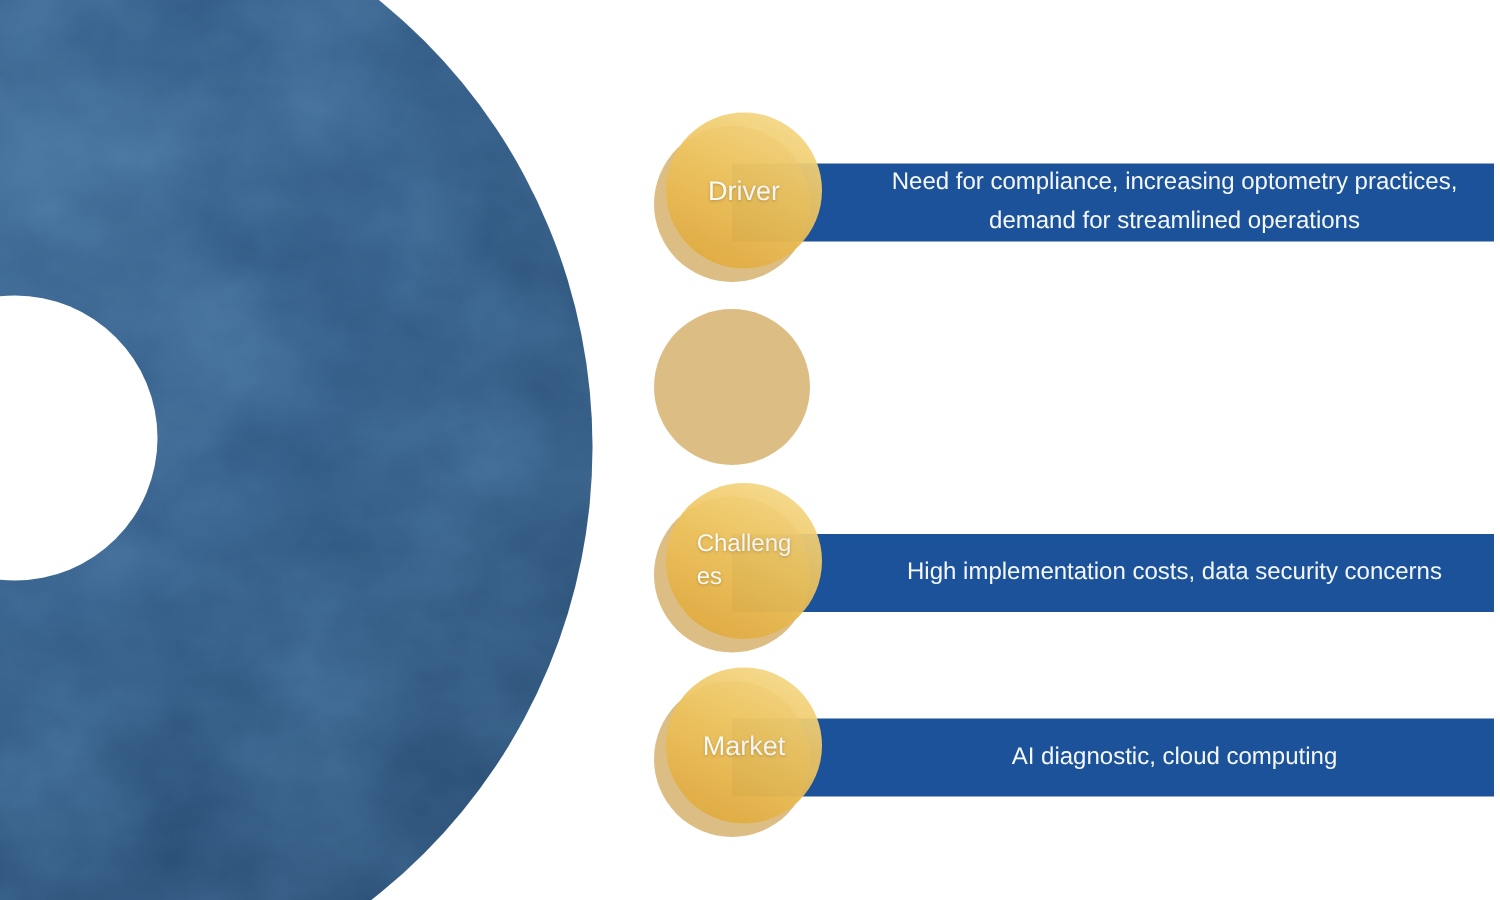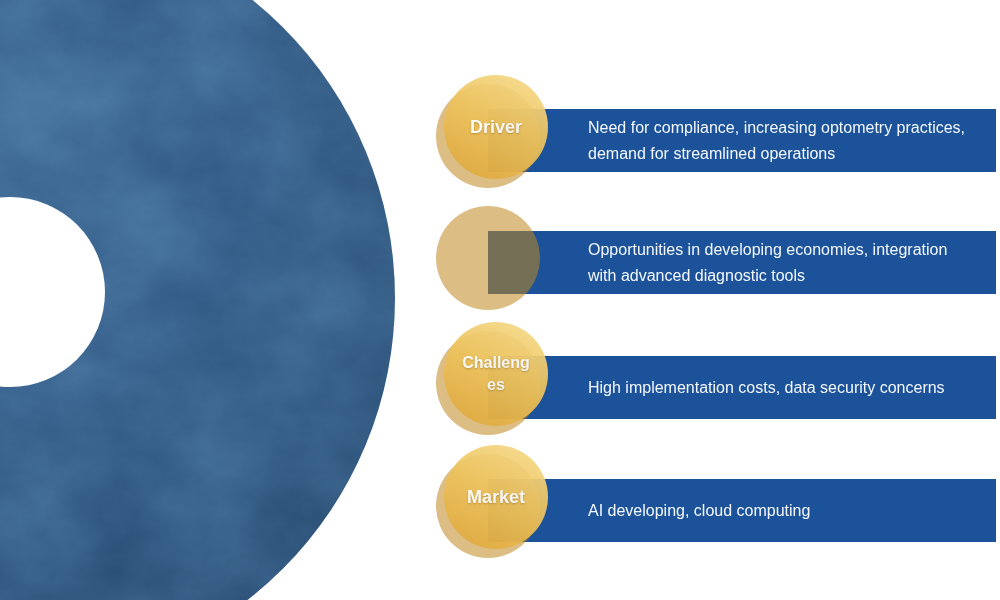--- a/index.html
+++ b/index.html
@@ -44,23 +44,23 @@
   
   .row { position:absolute; left:0; width:1000px; height:130px; }
   .row.r1 { top:75px;  }
   .row.r2 { top:197px; }
   .row.r3 { top:322px; }
   .row.r4 { top:445px; }
 
   .bar {
     position:absolute;
     left:488px; top:34px;
-    width:508px; height:63px;
+    width:508px; height:52px;
     background:#1c5299;
-    display:flex; align-items:center;
+    display:flex; align-items:center;text-align:center;
   }
   .bar-text {
     padding-left:100px;
     width:490px;
     color:#f4f8fc;
     font-size:16px;
     line-height:26px;
   }
 
   .badge-shadow {
@@ -74,22 +74,21 @@
     position:absolute;
     left:444px; top:0;
     width:104px; height:104px;
     border-radius:50%;
     background:linear-gradient(205deg, #f5d886 8%, #eec45f 45%, #dfa83c 95%);
     opacity:.93;
     display:flex; align-items:center; justify-content:center;
   }
   .badge-label {
     color:#ffffff;
-    font-weight:bold;
-    text-align:center;
+    font-weight:normal;
     line-height:22px;
     white-space:pre-line;
     text-shadow:0 1px 2px rgba(90,60,0,.35);
   }
   .row.r1 .badge-label, .row.r4 .badge-label { font-size:18px; }
   .row.r2 .badge-label, .row.r3 .badge-label { font-size:16px; }
 </style>
 </head>
 <body>
 
@@ -112,40 +111,37 @@
     <div class="bar">
       <div class="bar-text">Need for compliance, increasing optometry practices, demand for streamlined operations</div>
     </div>
     <div class="badge-shadow"></div>
     <div class="badge">
       <div class="badge-label">Driver</div>
     </div>
   </div>
 
   <div class="row r2">
-    <div class="bar">
-      <div class="bar-text">Opportunities in developing economies, integration with advanced diagnostic tools</div>
-    </div>
     <div class="badge-shadow"></div>
   </div>
 
   <div class="row r3">
     <div class="bar">
       <div class="bar-text">High implementation costs, data security concerns</div>
     </div>
     <div class="badge-shadow"></div>
     <div class="badge">
       <div class="badge-label">Challeng
 es</div>
     </div>
   </div>
 
   <div class="row r4">
     <div class="bar">
-      <div class="bar-text">AI developing, cloud computing</div>
+      <div class="bar-text">AI diagnostic, cloud computing</div>
     </div>
     <div class="badge-shadow"></div>
     <div class="badge">
       <div class="badge-label">Market</div>
     </div>
   </div>
 
 </div>
 
 </body></html>

